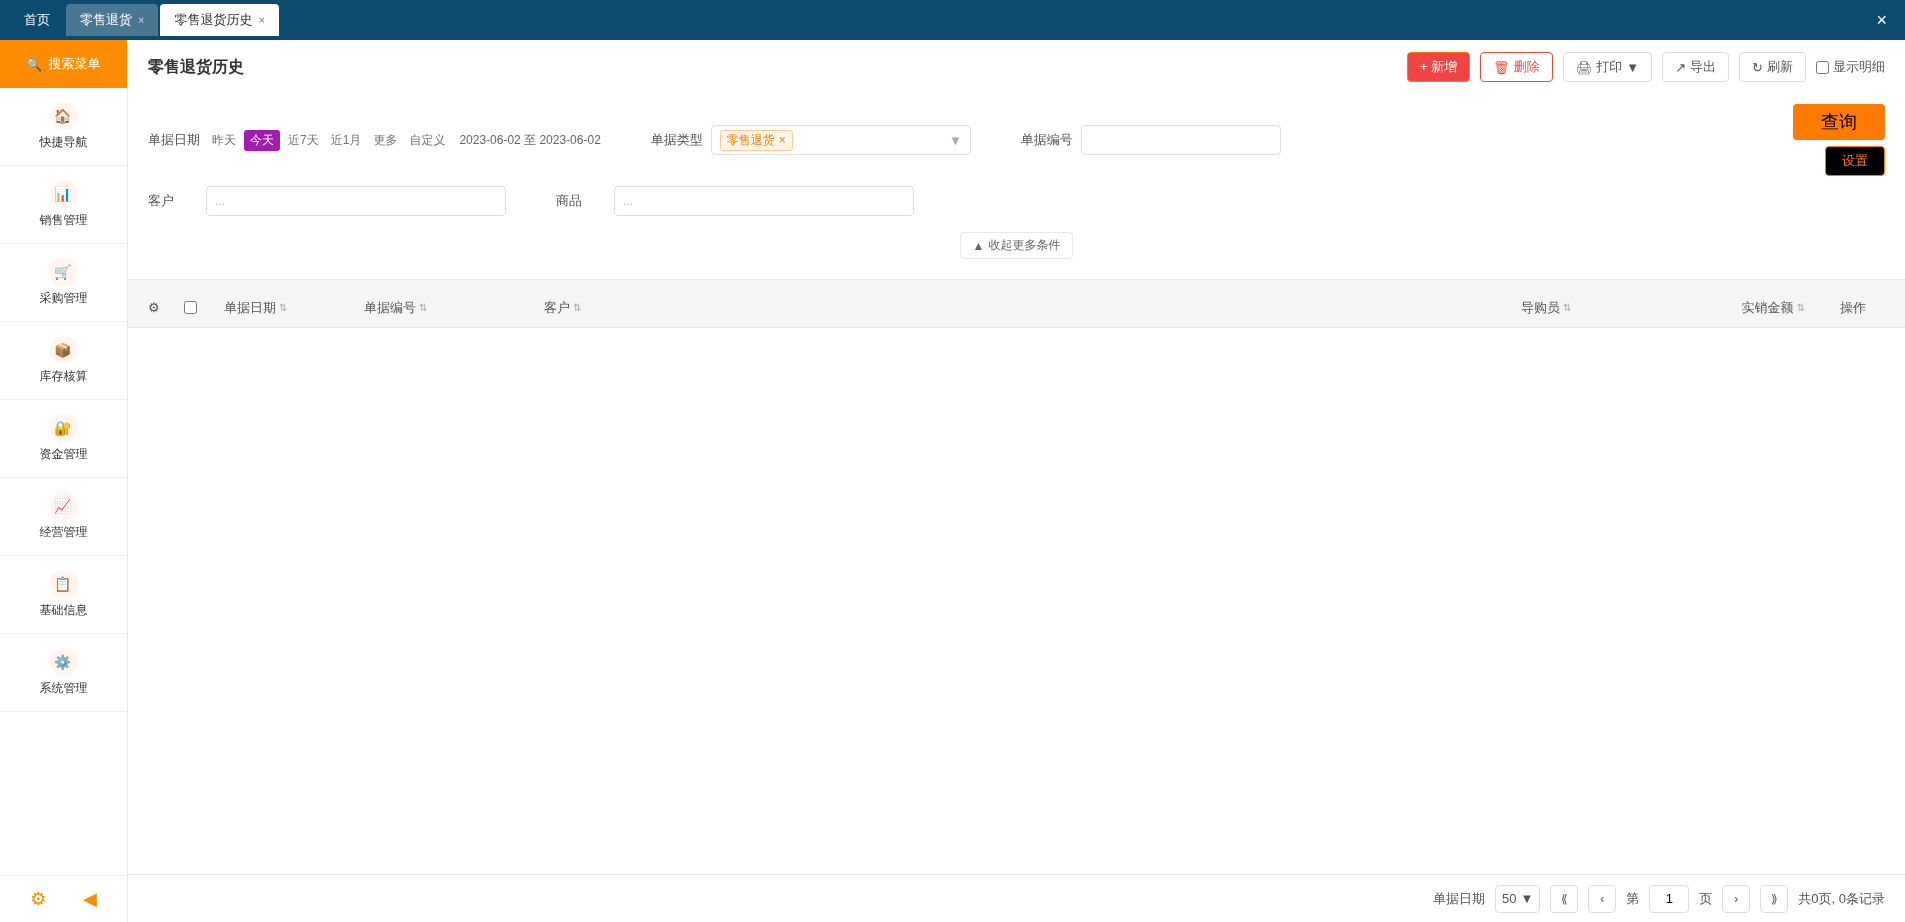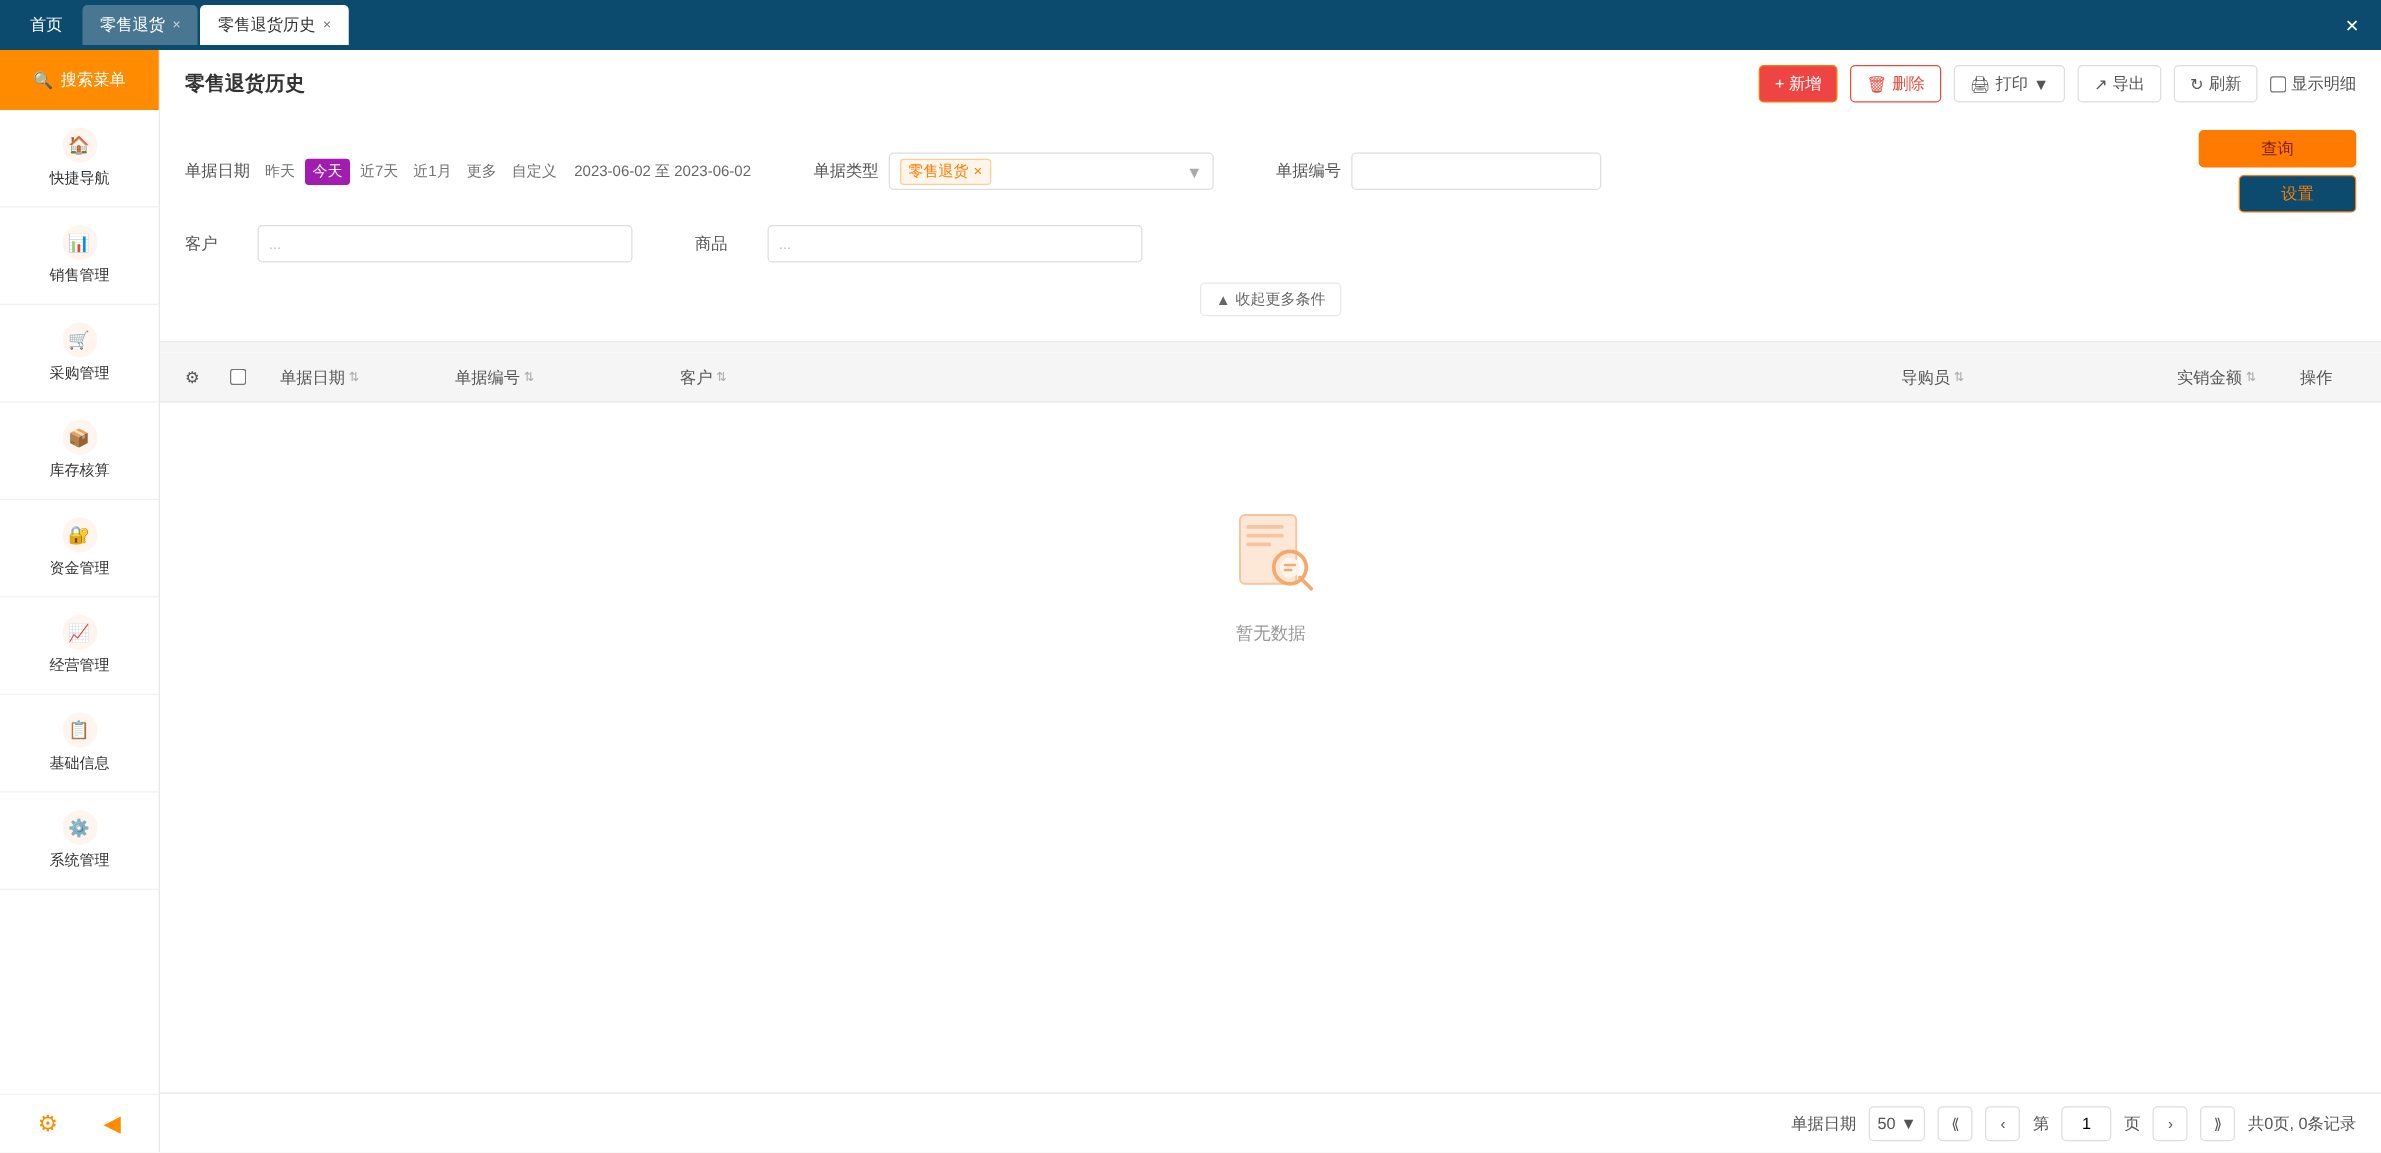--- a/index.html
+++ b/index.html
@@ -254,33 +254,33 @@
     
     .action-btns {
       display: flex;
       flex-direction: column;
       gap: 6px;
       margin-left: auto;
       padding-right: 0;
     }
     .query-btn {
       background: #ff7a00;
-      color: #7f1d1d;
+      color: #000000;
       border: none;
       border-radius: 4px;
       padding: 6px 20px;
-      font-size: 13px;
+      font-size: 18px;
       cursor: pointer;
     }
     .settings-btn {
-      background: #0c4a6e;
+      background: #000000;
       color: #ff7a00;
       border: 1px solid #ff7a00;
       border-radius: 4px;
-      padding: 5px 33px;
+      padding: 5px 16px;
       font-size: 13px;
       cursor: pointer;
       margin-left: 32px;
     }
 
     
     .table-container {
       flex: 1;
       background: #fff;
       margin: 8px 0 0 0;
@@ -559,37 +559,20 @@
         </div>
         <div class="th amount">
           <span>实销金额</span>
           <span class="sort-icon">⇅</span>
         </div>
         <div class="th ops">
           <span>操作</span>
         </div>
       </div>
 
-      <div class="empty-state">
-        <svg width="80" height="80" viewBox="0 0 80 80">
-
-          <rect x="15" y="10" width="45" height="55" rx="4" fill="#fde8d8" stroke="#f5c4a0" stroke-width="1.5"></rect>
-          <rect x="20" y="18" width="30" height="3" rx="1.5" fill="#f5c4a0"></rect>
-          <rect x="20" y="25" width="30" height="3" rx="1.5" fill="#f5c4a0"></rect>
-          <rect x="20" y="32" width="20" height="3" rx="1.5" fill="#f5c4a0"></rect>
-
-          <circle cx="55" cy="52" r="13" fill="none" stroke="#f5a96a" stroke-width="3"></circle>
-          <circle cx="55" cy="52" r="8" fill="#fff5ee"></circle>
-          <line x1="63" y1="60" x2="72" y2="69" stroke="#f5a96a" stroke-width="3" stroke-linecap="round"></line>
-
-          <rect x="50" y="49" width="10" height="2" rx="1" fill="#f5a96a"></rect>
-          <rect x="50" y="53" width="7" height="2" rx="1" fill="#f5a96a"></rect>
-        </svg>
-        <span class="empty-text">暂无数据</span>
-      </div>
     </div>
 
     <div class="pagination-bar">
       <span>单据日期</span>
       <div class="page-size-select">
         <span>50</span>
         <span>▼</span>
       </div>
       <div class="page-nav-btn">⟪</div>
       <div class="page-nav-btn">‹</div>

